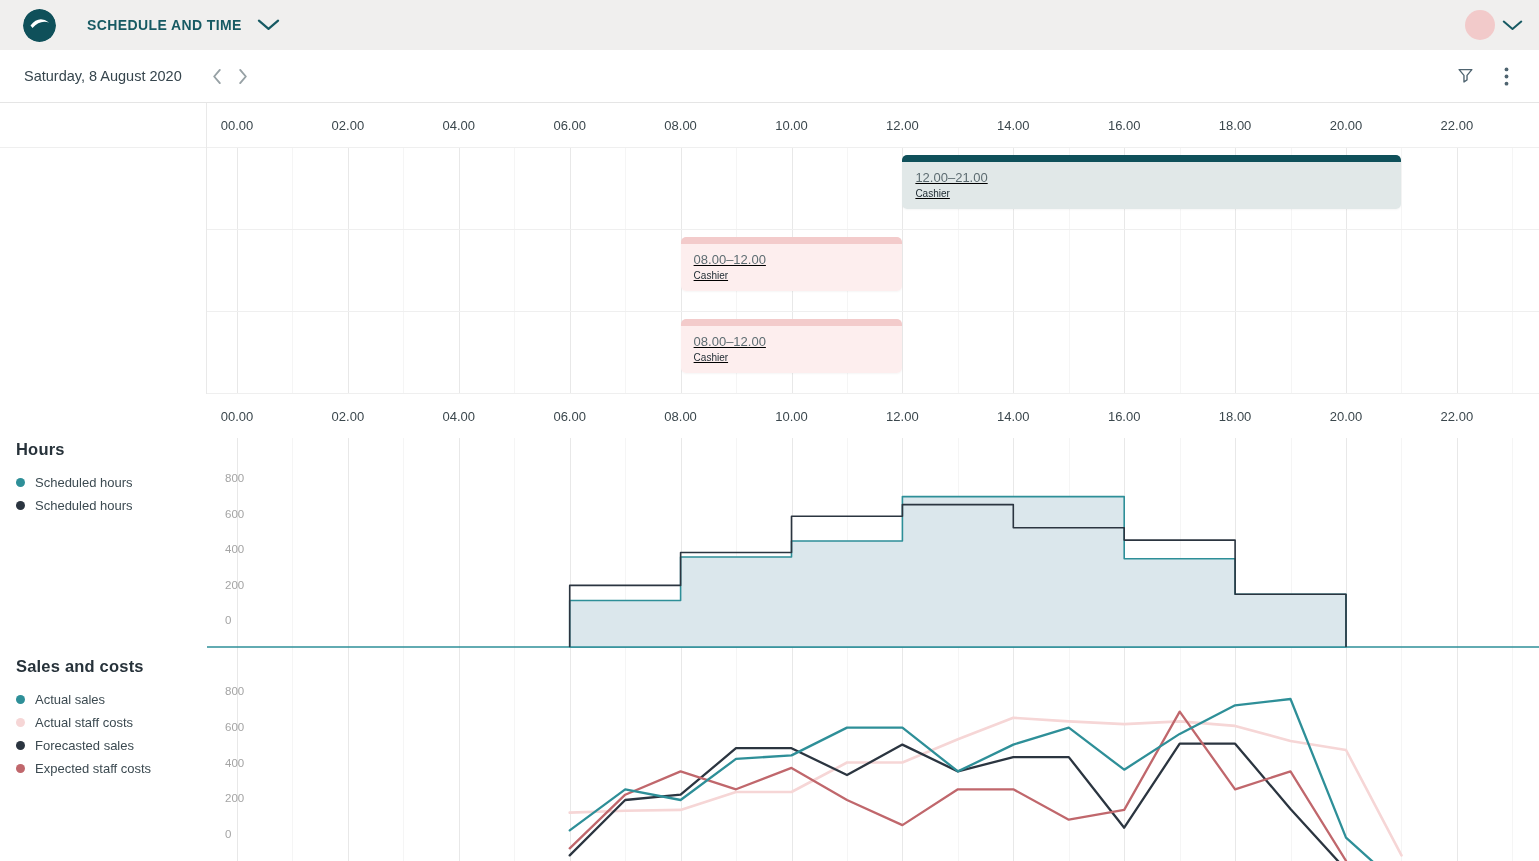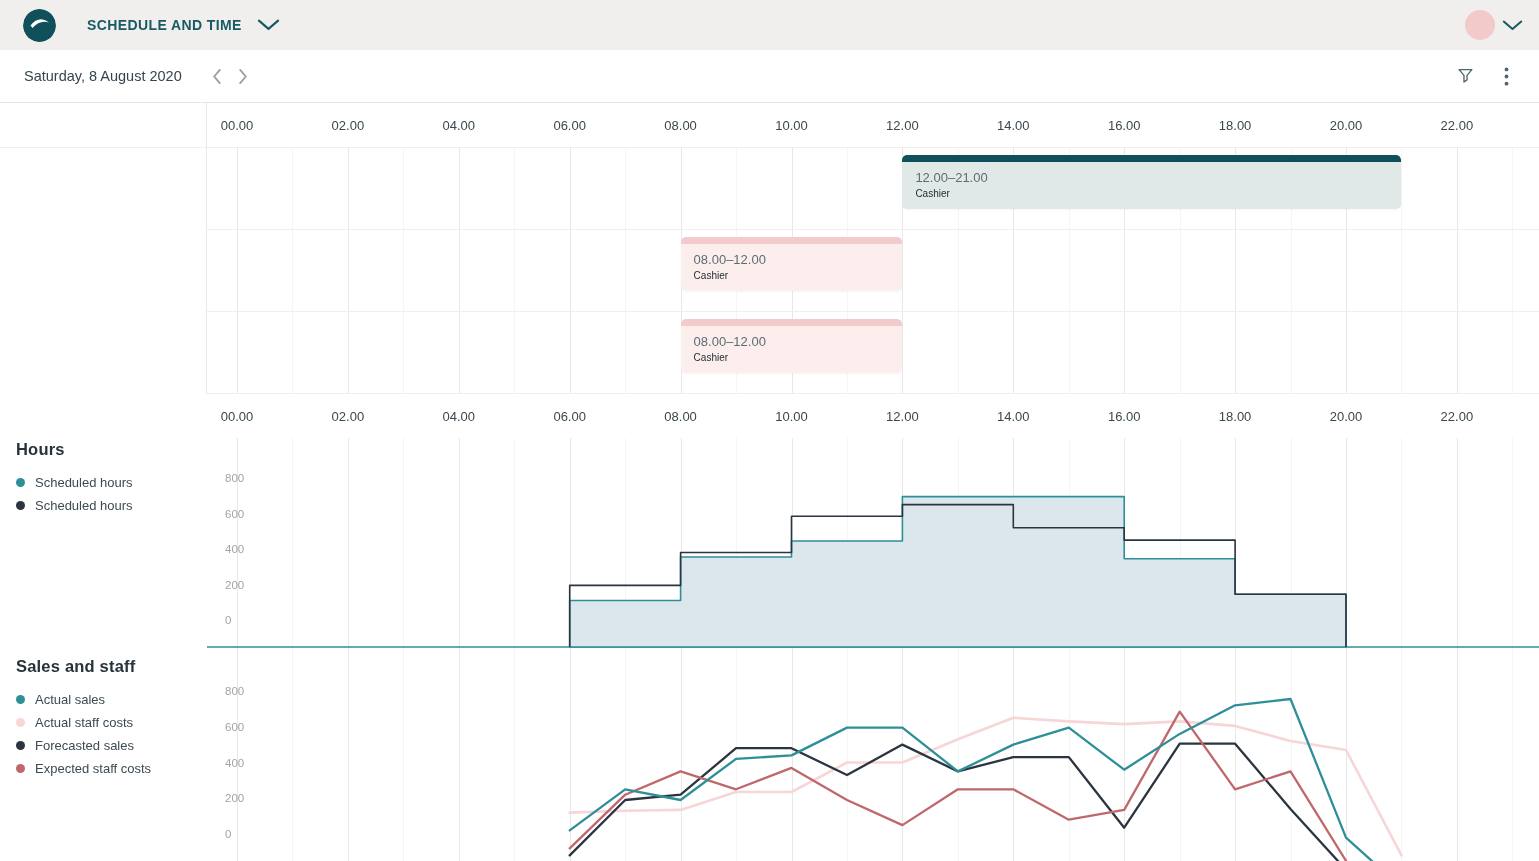--- a/index.html
+++ b/index.html
@@ -42,21 +42,21 @@
   #grid-roster{top:45px;}
   #grid-charts{top:44px;}
   .grid-line{position:absolute;top:0;bottom:0;width:1px;}
   .grid-line.major{background:#e8e8e8;}
   .grid-line.minor{background:#f5f5f5;}
 
   .shift-rows{position:relative;z-index:1;}
   .shift-row{height:82px;position:relative;border-bottom:1px solid #efefef;}
   .shift{position:absolute;top:7px;border-radius:5px;overflow:hidden;box-shadow:0 1px 2px rgba(0,0,0,.04);}
   .shift-accent{height:7px;border-radius:4px 4px 0 0;}
-  .shift-body{padding:8px 13px 10px;}
+  .shift-body{padding:8px 13px 10px;text-decoration:underline;}
   .shift-teal .shift-accent{background:var(--brand);}
   .shift-teal .shift-body{background:var(--teal-body);}
   .shift-pink .shift-accent{background:var(--pink-accent);}
   .shift-pink .shift-body{background:var(--pink-body);}
   .shift-time{font-size:13px;color:#5d6c71;margin-bottom:3px;}
   .shift-role{font-size:10px;color:#222e35;}
 
   
   .charts{display:flex;height:467px;}
   .charts-left{width:207px;padding-left:16px;}
@@ -211,21 +211,21 @@
       <div class="legend-item">
         <span class="dot" style="background: rgb(46, 143, 152);"></span>
         <span>Scheduled hours</span>
       </div>
       <div class="legend-item">
         <span class="dot" style="background: rgb(43, 53, 64);"></span>
         <span>Scheduled hours</span>
       </div>
     </div>
     <div class="legend legend-sales">
-      <h3>Sales and staff</h3>
+      <h3>Sales and costs</h3>
       <div class="legend-item">
         <span class="dot" style="background: rgb(46, 143, 152);"></span>
         <span>Actual sales</span>
       </div>
       <div class="legend-item">
         <span class="dot" style="background: rgb(246, 214, 214);"></span>
         <span>Actual staff costs</span>
       </div>
       <div class="legend-item">
         <span class="dot" style="background: rgb(43, 53, 64);"></span>

